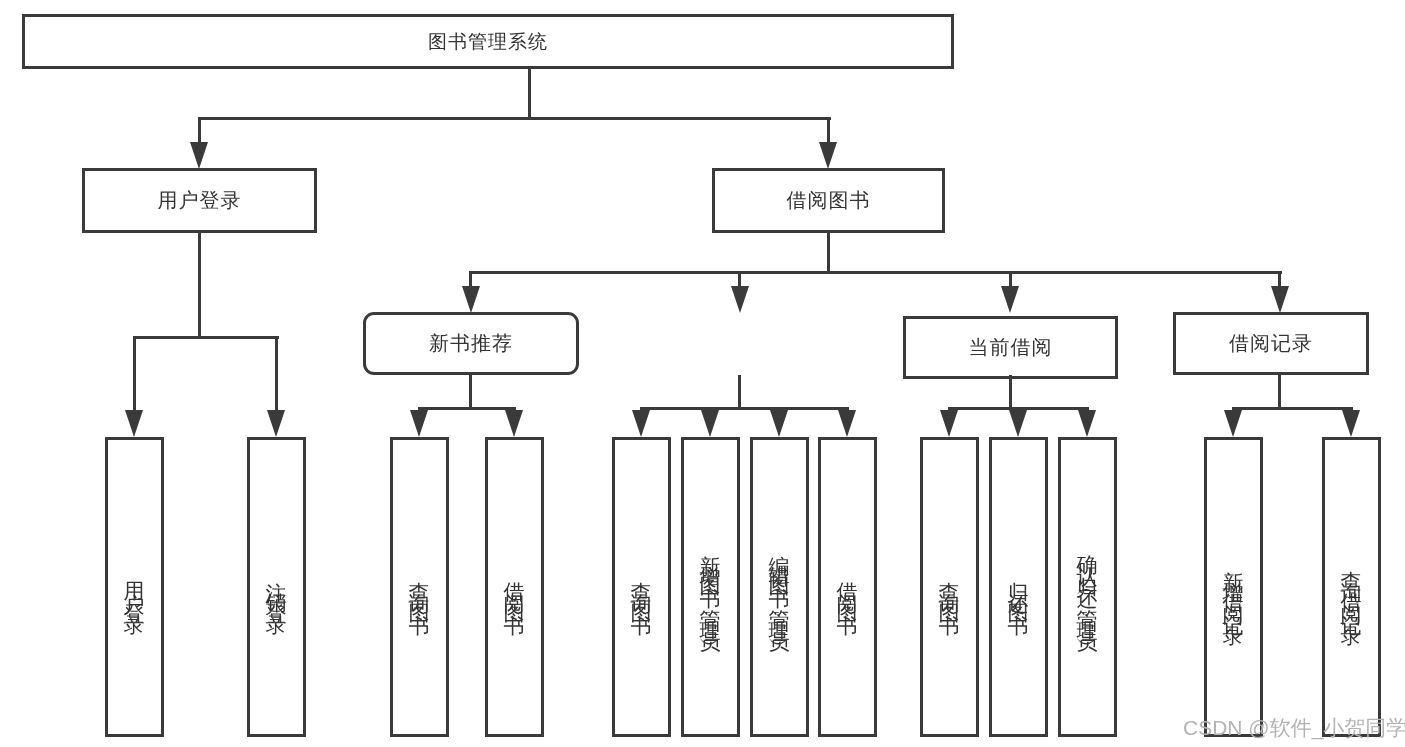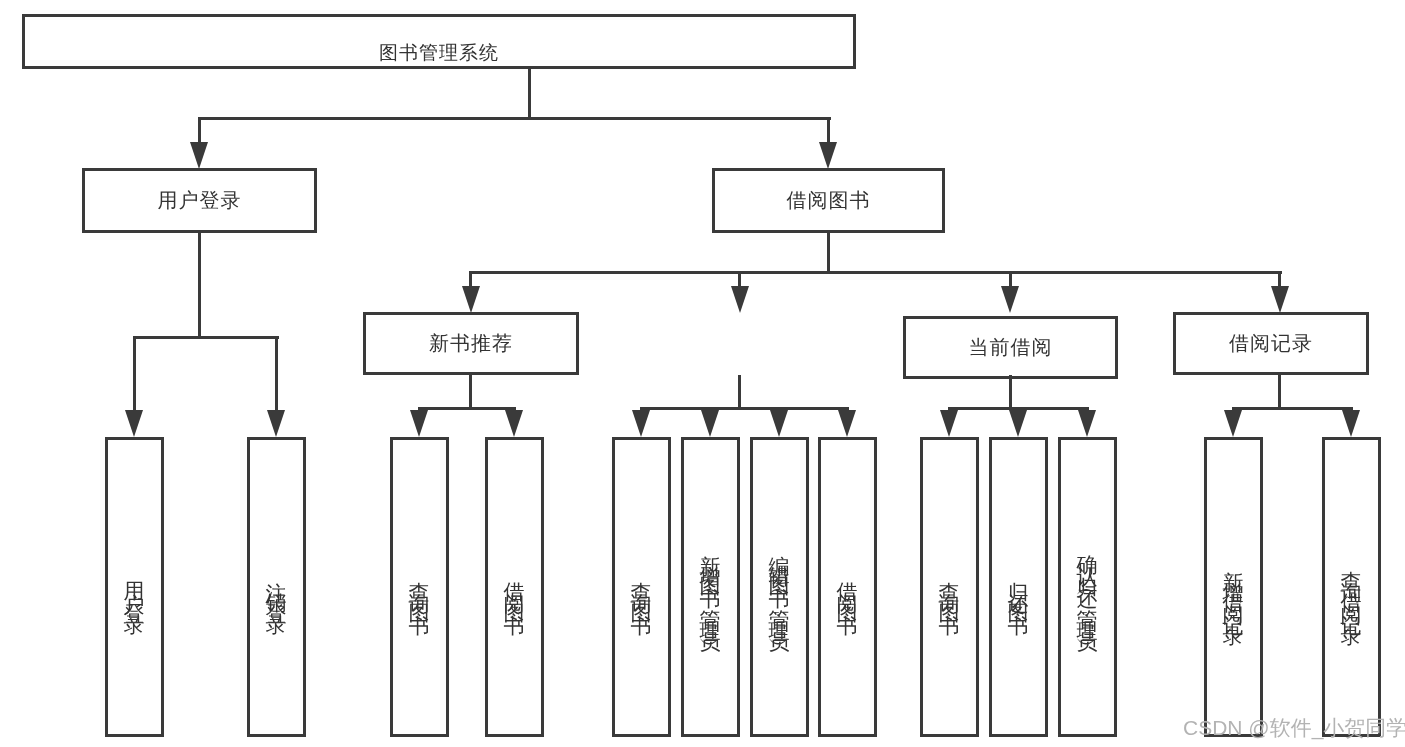--- a/index.html
+++ b/index.html
@@ -54,21 +54,21 @@
     font-size: 21px;
     color: #b3b3b3;
     white-space: nowrap;
   }
 </style>
 </head>
 <body>
 
 <div id="stage">
 
-  <div class="box" style="left:22px; top:14px; width:834px; height:55px;align-items:flex-end;">
+  <div class="box" style="left:22px; top:14px; width:932px; height:55px;">
     <span class="hlabel root-label">图书管理系统</span>
   </div>
 
   <div class="line" style="left:528px; top:69px; width:3px; height:51px;"></div>
   <div class="line" style="left:198px; top:117px; width:633px; height:3px;"></div>
   <div class="line" style="left:198px; top:120px; width:3px; height:24px;"></div>
   <div class="arr" style="left:190px; top:142px;"></div>
   <div class="line" style="left:827px; top:120px; width:3px; height:24px;"></div>
   <div class="arr" style="left:819px; top:142px;"></div>
 
@@ -90,21 +90,21 @@
   <div class="line" style="left:469px; top:271px; width:813px; height:3px;"></div>
   <div class="line" style="left:469px; top:274px; width:3px; height:13px;"></div>
   <div class="arr" style="left:462px; top:286px;"></div>
   <div class="line" style="left:738px; top:274px; width:3px; height:13px;"></div>
   <div class="arr" style="left:731px; top:286px;"></div>
   <div class="line" style="left:1009px; top:274px; width:3px; height:13px;"></div>
   <div class="arr" style="left:1001px; top:286px;"></div>
   <div class="line" style="left:1278px; top:274px; width:3px; height:13px;"></div>
   <div class="arr" style="left:1271px; top:286px;"></div>
 
-  <div class="box" style="left:363px; top:312px; width:216px; height:63px;">
+  <div class="box" style="left:363px; top:312px; width:216px; height:63px;border-radius:11px;">
     <span class="hlabel">新书推荐</span>
   </div>
   <div class="box" style="left:903px; top:316px; width:215px; height:63px;">
     <span class="hlabel">当前借阅</span>
   </div>
   <div class="box" style="left:1173px; top:312px; width:196px; height:63px;">
     <span class="hlabel">借阅记录</span>
   </div>
 
   <div class="line" style="left:469px; top:375px; width:3px; height:35px;"></div>

